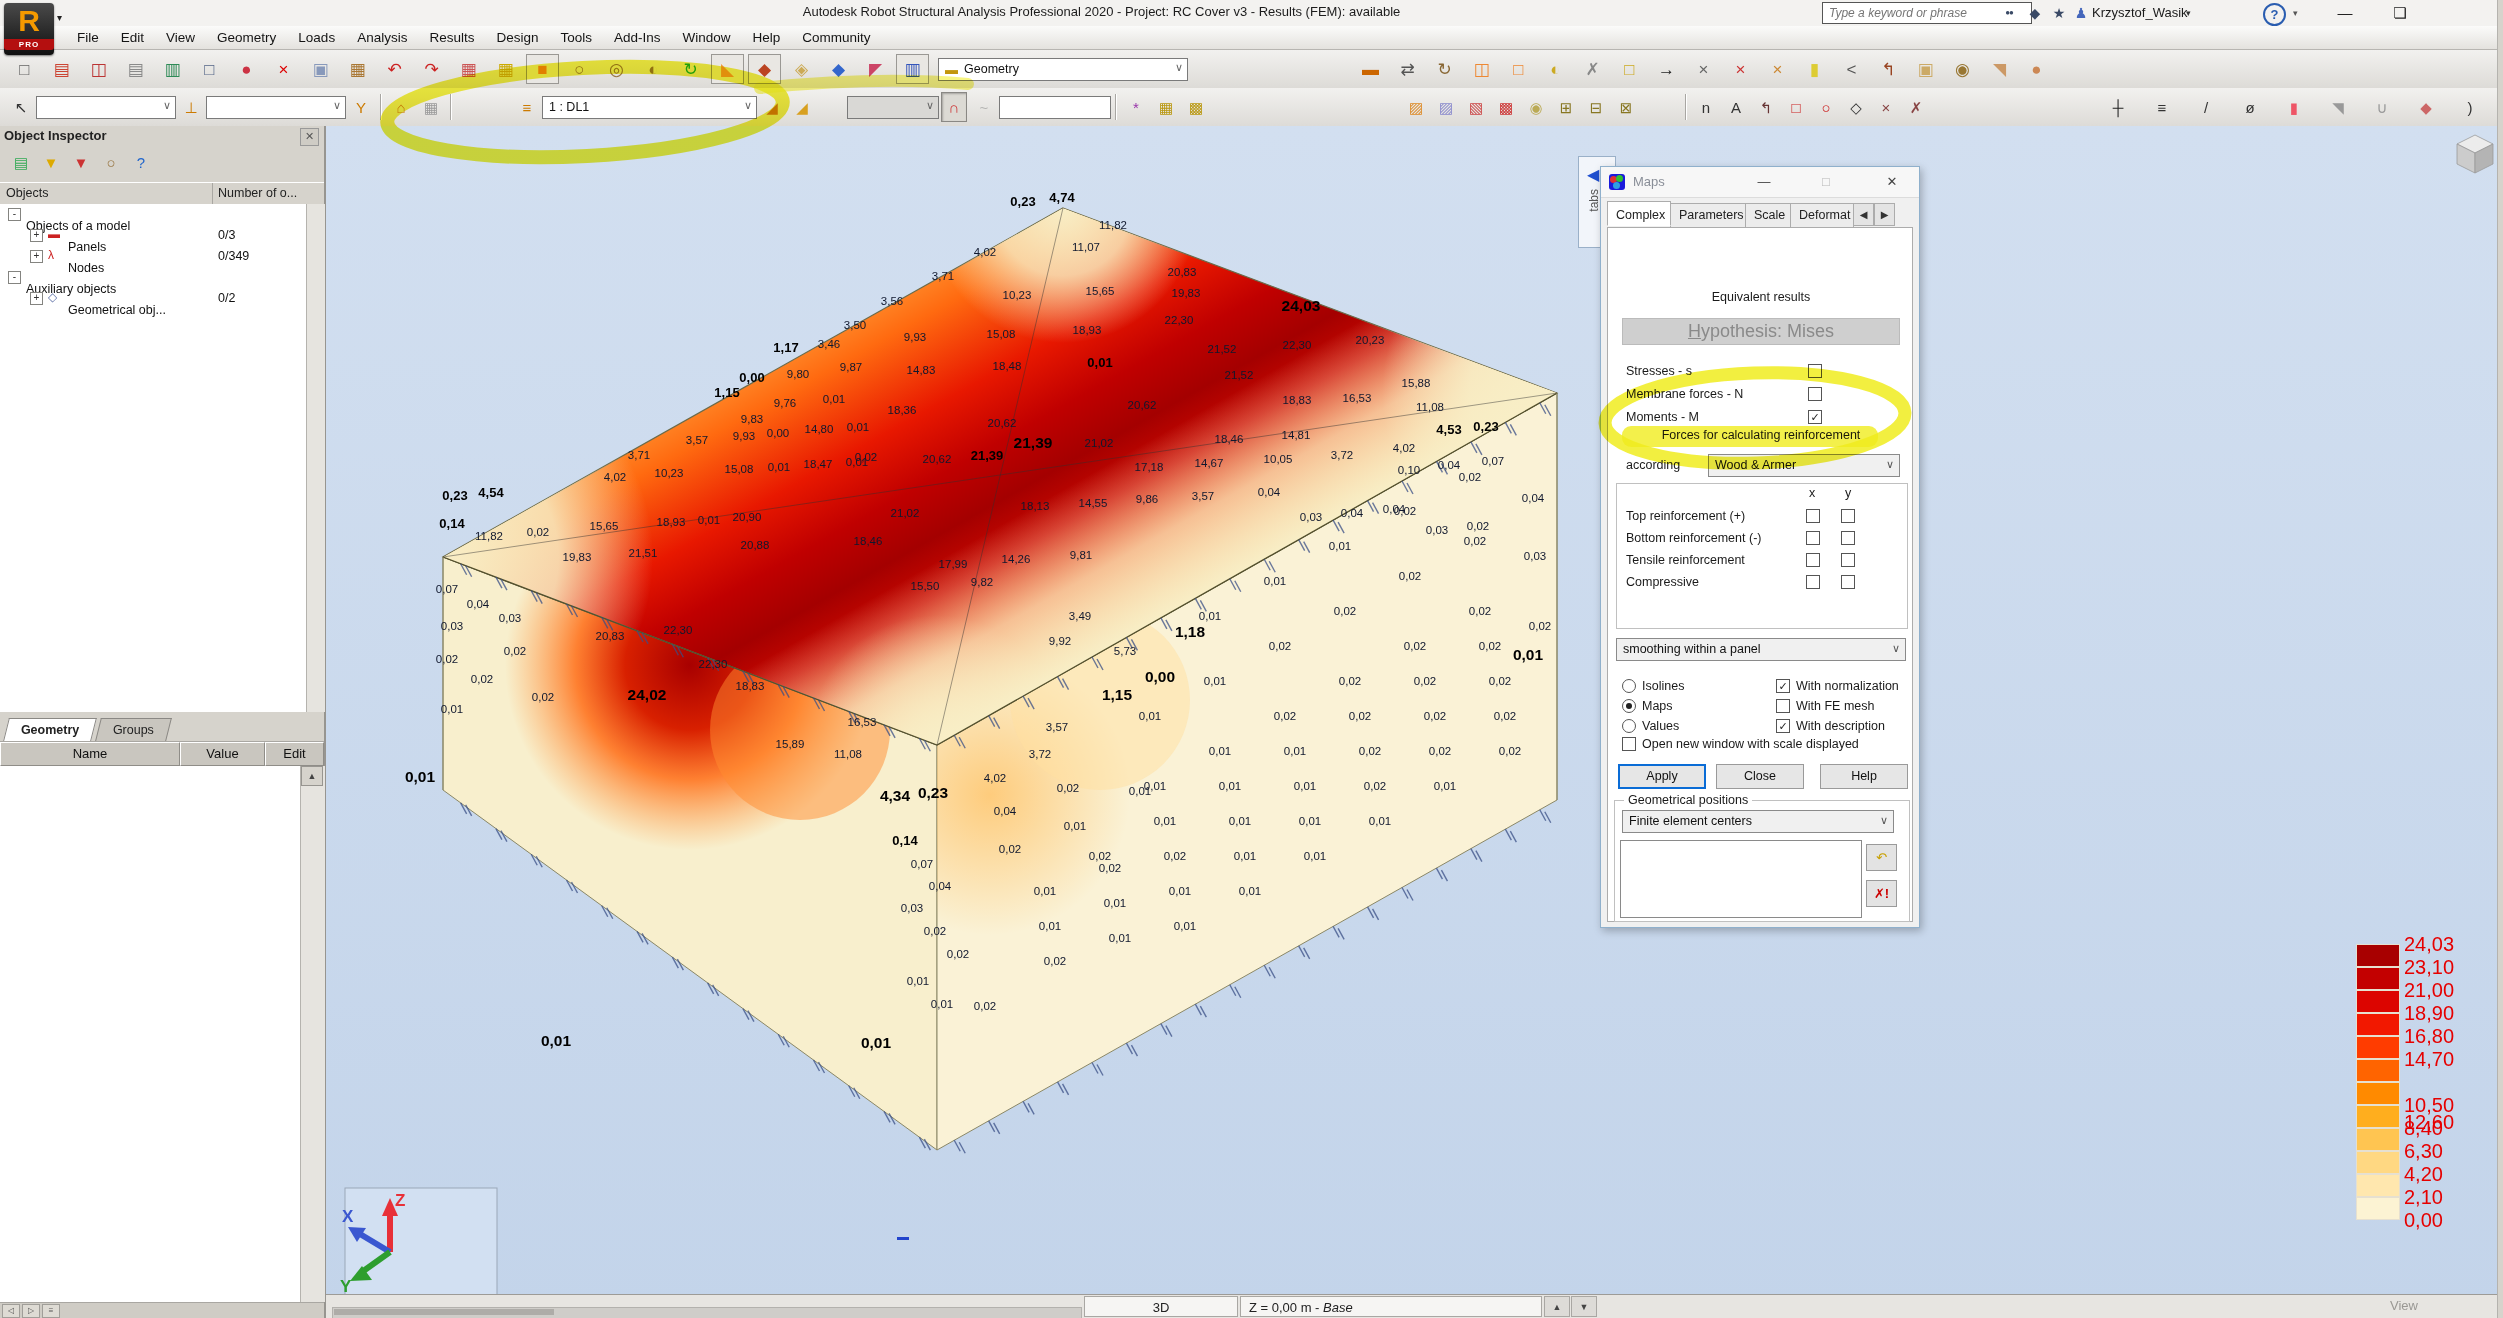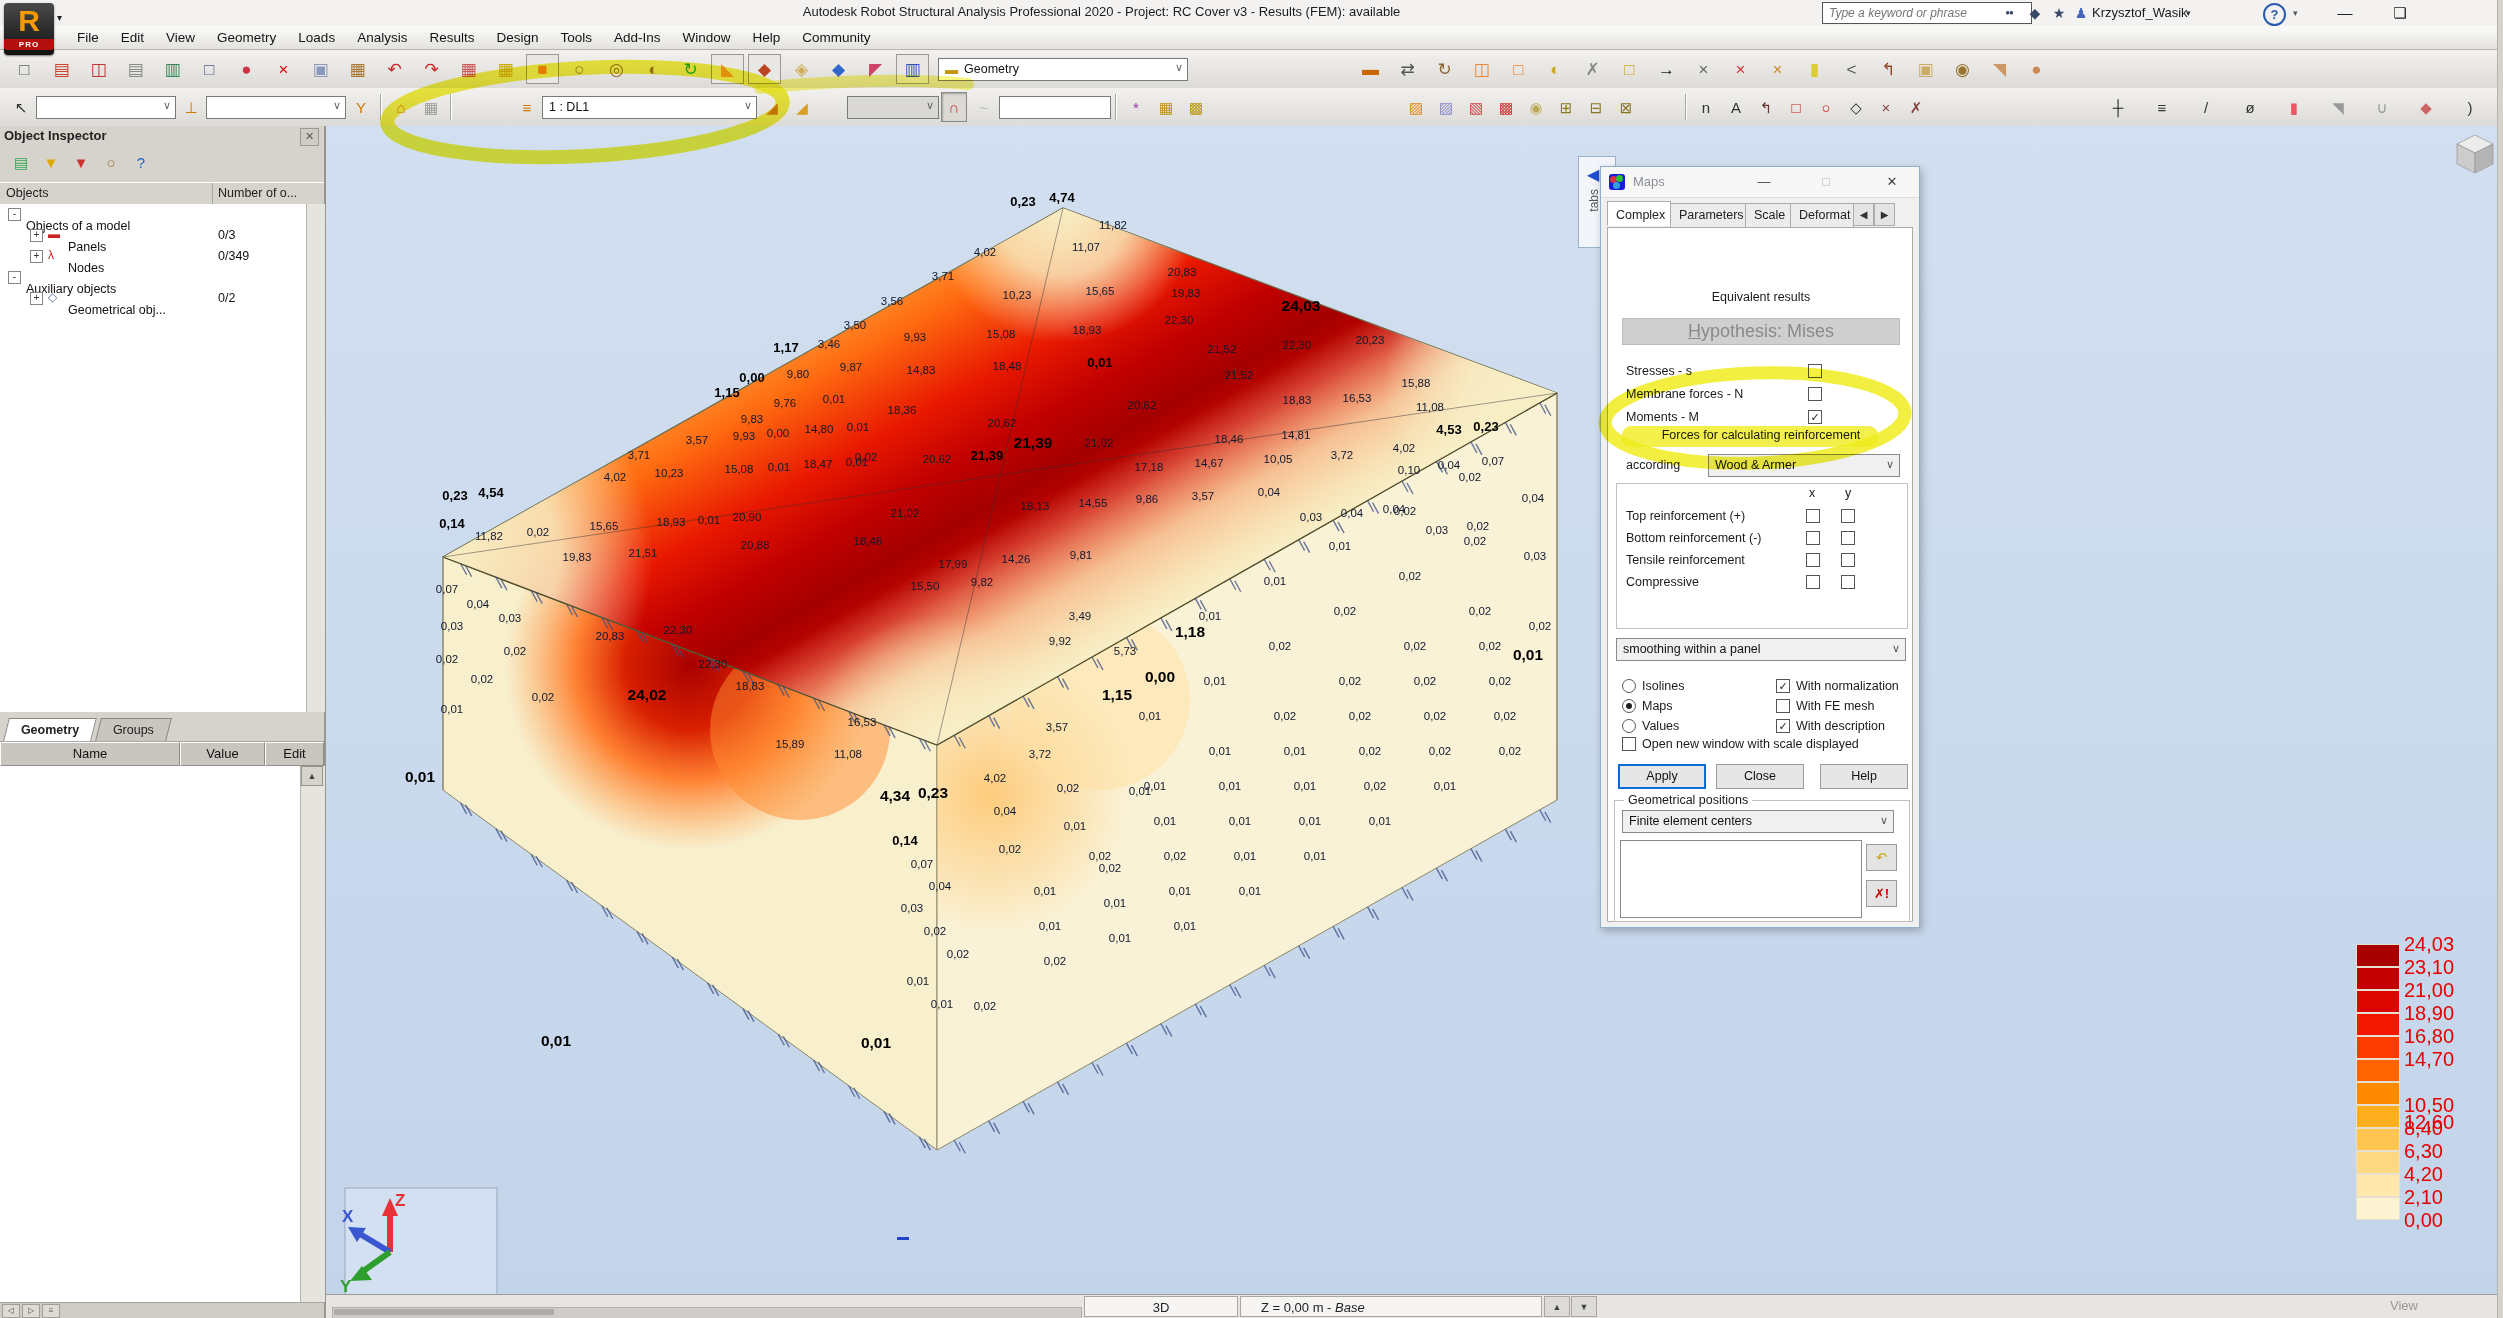--- a/index.html
+++ b/index.html
@@ -838,21 +838,21 @@
     <div class="lg-val" style="left: 2404px; top: 1209px;">0,00</div>
   </div>
 <div id="lg-unit" style="left:2256px;top:1240px;">MMises, (kNm/m)</div>
 <div id="lg-case" style="left:2256px;top:1264px;">Cases: 1 (DL1)</div>
 
 <div class="abs" id="statusbar">
   <div class="abs" id="sb-scroll">
       <div class="thumb"></div>
     </div>
   <div class="sb-cell" style="left:758px;width:154px;text-align:center;">3D</div>
-  <div class="sb-cell" style="left:914px;width:302px;padding-left:20px;">
+  <div class="sb-cell" style="left:914px;width:302px;padding-left:8px;">
     <span>Z = 0,00 m - </span><i>Base</i>
   </div>
   <div class="sb-spin" style="left:1218px;">▲</div>
   <div class="sb-spin" style="left:1245px;">▼</div>
   <div id="sb-view">View</div>
 </div>
 
 <div class="abs" id="maps-dialog">
   <div id="dlg-title">
     <span class="dlg-globe">

